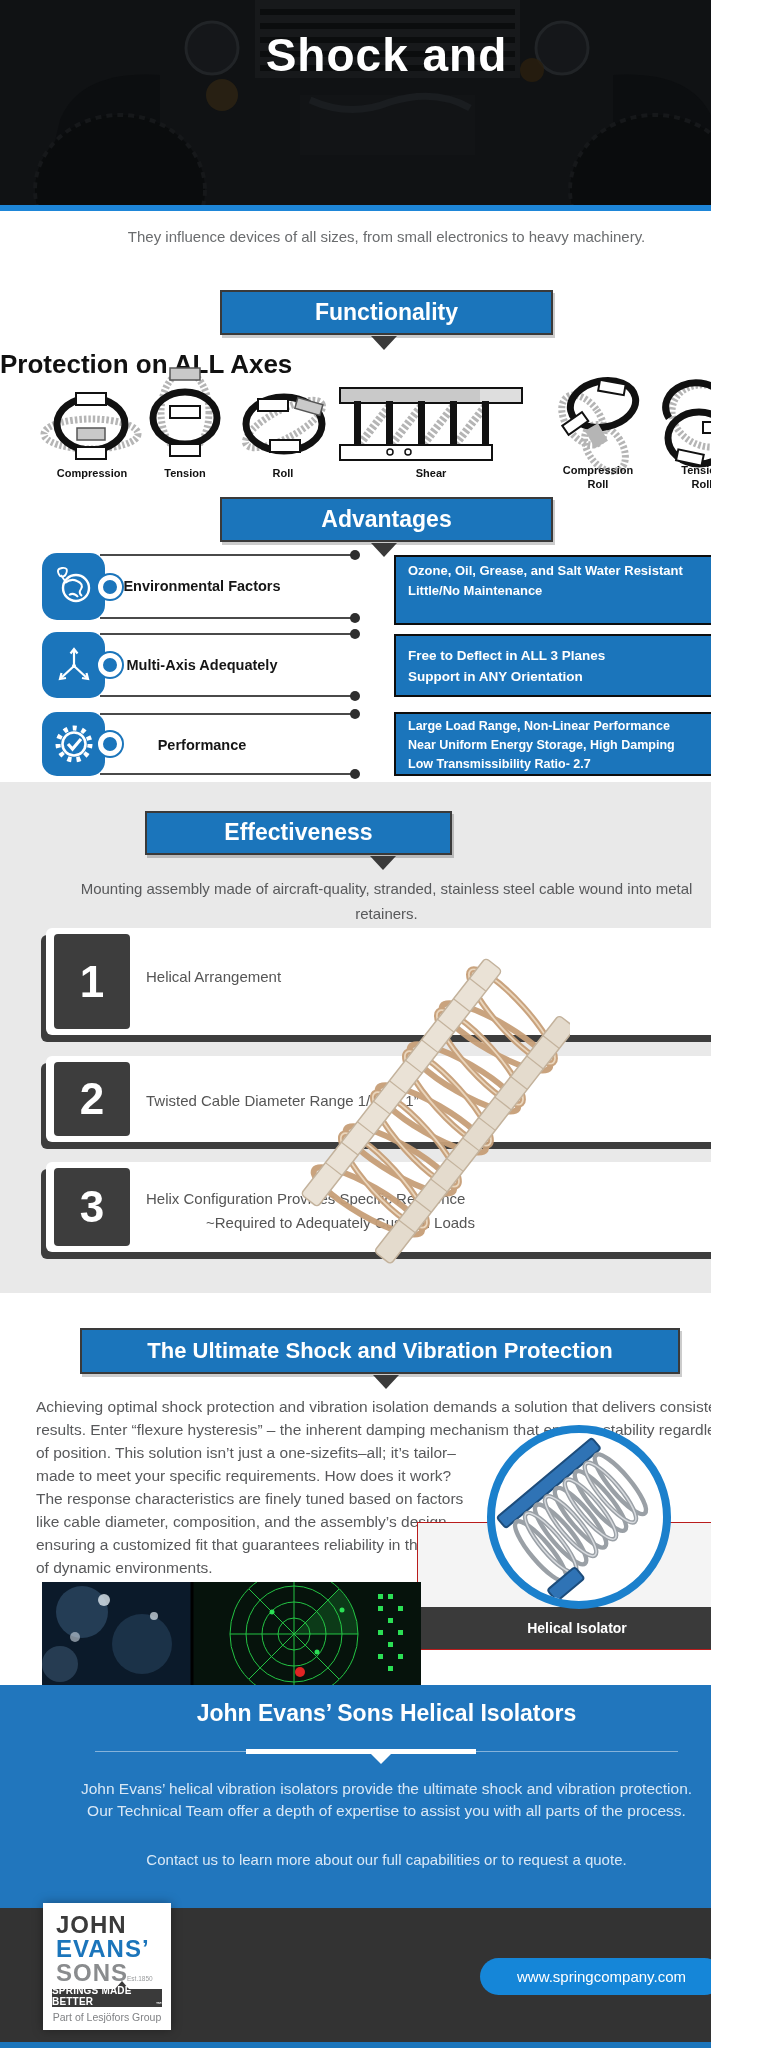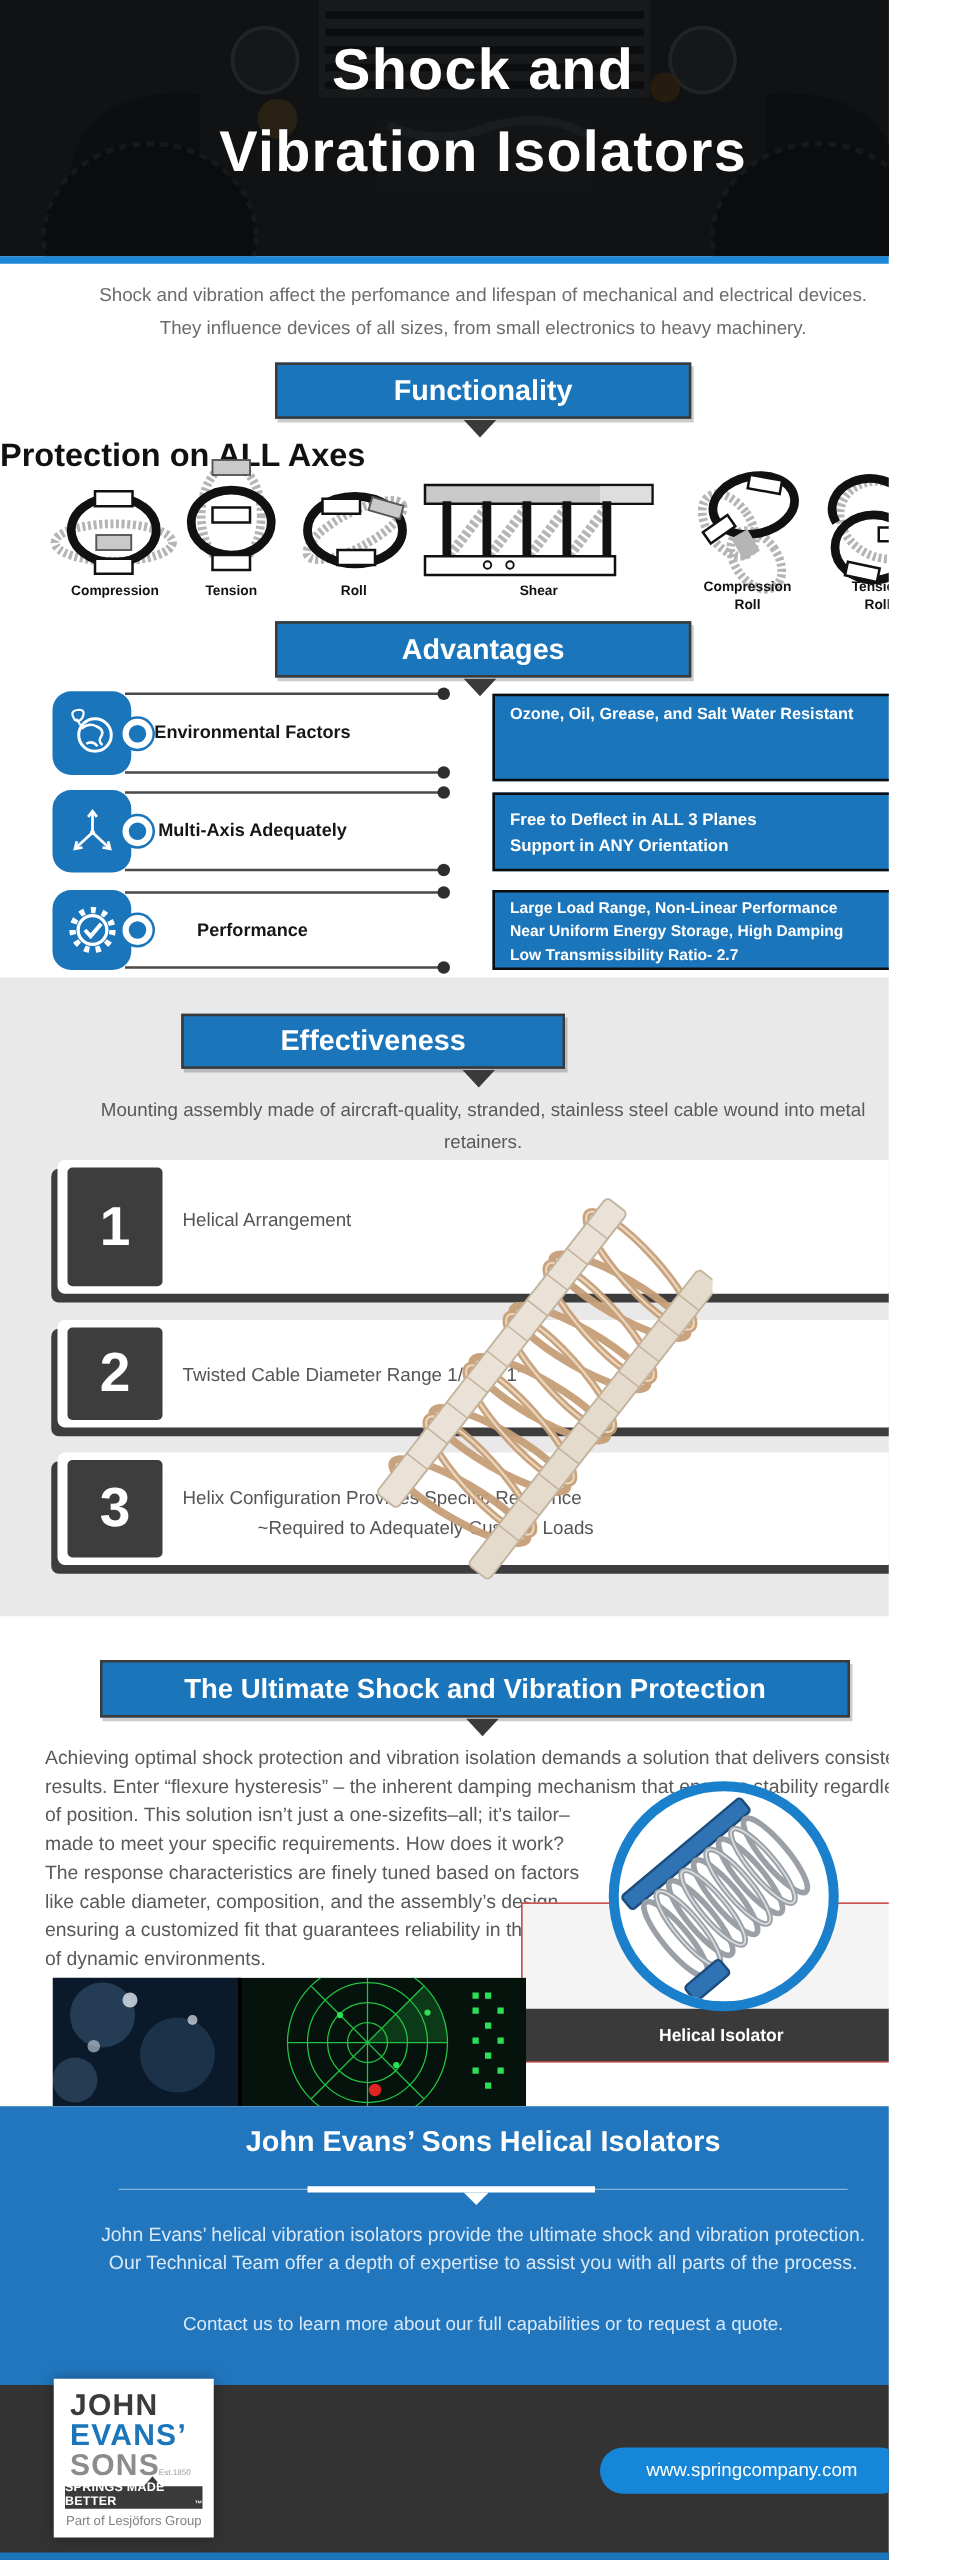--- a/index.html
+++ b/index.html
@@ -116,27 +116,25 @@
       <circle cx="532" cy="70" r="12" fill="#2a1f0e" opacity="0.8"></circle>
       <path d="M60,120 Q80,70 160,75 L160,205 L40,205 Z" fill="#0c0e10"></path>
       <path d="M713,120 Q693,70 613,75 L613,205 L733,205 Z" fill="#0c0e10"></path>
       <ellipse cx="120" cy="190" rx="85" ry="75" fill="#0a0c0d" stroke="#16181a" stroke-width="4" stroke-dasharray="6 5"></ellipse>
       <ellipse cx="655" cy="190" rx="85" ry="75" fill="#0a0c0d" stroke="#16181a" stroke-width="4" stroke-dasharray="6 5"></ellipse>
       <rect x="300" y="95" width="175" height="60" fill="#121416"></rect>
       <path d="M310,100 q40,18 80,2 q45,-14 80,6" fill="none" stroke="#1a1d20" stroke-width="7"></path>
     </svg>
     <div class="hdr-title">
       <div>Shock and</div>
-      <div>Vibration Isolators</div>
     </div>
   </div>
   <div class="hdr-line"></div>
 
   <div class="intro">
-    <div>Shock and vibration affect the perfomance and lifespan of mechanical and electrical devices.</div>
     <div>They influence devices of all sizes, from small electronics to heavy machinery.</div>
   </div>
 
   <div class="banner" style="left:220px;top:290px;width:333px;height:45px;font-size:23px;line-height:40px;">
     <span>Functionality</span>
   </div>
   <div class="tri-dark" style="left:371px;top:336px;"></div>
 
   <div class="protect">Protection on ALL Axes</div>
 
@@ -227,20 +225,21 @@
       <circle cx="25" cy="24" r="13" fill="none" stroke="#fff" stroke-width="2.4"></circle>
       <path d="M14,19 Q20,14 26,17 Q33,20 30,25 Q27,29 31,32" fill="none" stroke="#fff" stroke-width="2"></path>
       <path d="M18,31 Q23,28 27,33" fill="none" stroke="#fff" stroke-width="2"></path>
       <path d="M9,12 Q4,5 11,4 Q18,3 15,10 Q13,14 9,12 Z" fill="none" stroke="#fff" stroke-width="1.8"></path>
       <line x1="10" y1="11" x2="14" y2="17" stroke="#fff" stroke-width="1.8"></line>
     </svg>
   </div>
   <div class="adv-label" style="top:578px;">Environmental Factors</div>
   <div class="adv-box" style="top:555px;height:70px;padding-top:4px;font-size:13px;line-height:20px;">
     <div>Ozone, Oil, Grease, and Salt Water Resistant</div>
+    <div>Little/No Maintenance</div>
   </div>
 
   <div class="adv-line" style="top:633px;"></div>
   <div class="adv-line" style="top:695px;"></div>
   <div class="adv-icon" style="top:632px;height:66px;">
     <svg width="46" height="46" viewBox="0 0 46 46">
       <g stroke="#fff" stroke-width="2.2" fill="none">
         <line x1="23" y1="24" x2="23" y2="8"></line>
           <polyline points="19.5,11.5 23,7 26.5,11.5"></polyline>
         <line x1="23" y1="24" x2="10" y2="36"></line>

